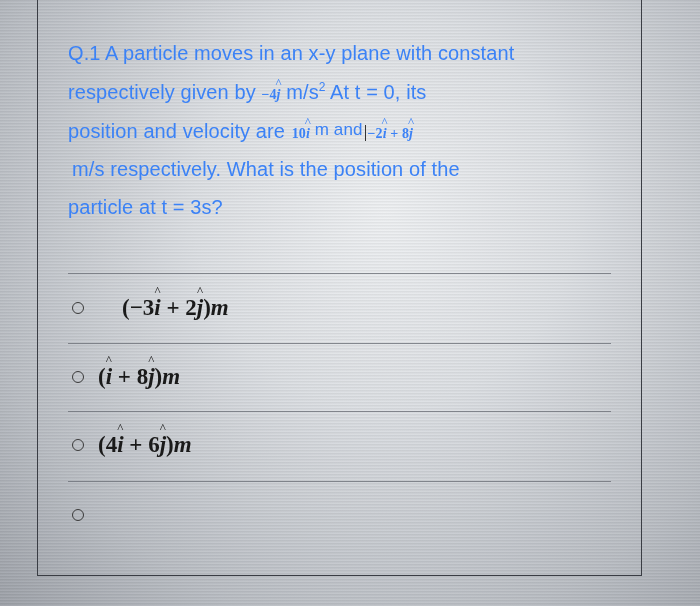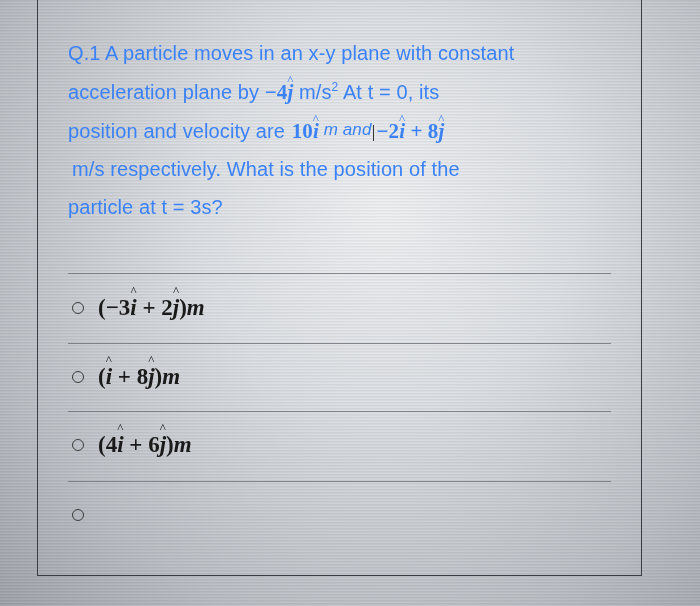--- a/index.html
+++ b/index.html
@@ -36,21 +36,21 @@
       font-size: 20px;
       line-height: 38.5px;
       color: #3b82f6;
       letter-spacing: 0.1px;
     }
     .qline { white-space: nowrap; height: 38.5px; }
     .math {
       font-family: "Liberation Serif", "DejaVu Serif", serif;
       font-style: italic;
       font-weight: bold;
-      font-size: 21px;
+      font-size: 14px;
     }
     .math .up { font-style: normal; }
     .hat {
       position: relative;
       display: inline-block;
     }
     .hat::after {
       content: "^";
       position: absolute;
       left: 50%;
@@ -106,36 +106,36 @@
 </head>
 <body>
 
 <div class="question-box"></div>
 
 <div class="question-text">
   <div class="qline">
     <span>Q.1 A particle moves in an x-y plane with constant</span>
   </div>
   <div class="qline">
-    <span>acceleration plane by </span><span class="math"><span class="up">−4</span><span class="hat">j</span></span><span> m/s</span><sup>2</sup><span> At t = 0, its</span>
+    <span>respectively given by </span><span class="math"><span class="up">−4</span><span class="hat">j</span></span><span> m/s</span><sup>2</sup><span> At t = 0, its</span>
   </div>
   <div class="qline">
-    <span>position and velocity are </span><span class="math" style="margin-left:1px;"><span class="up">10</span><span class="hat">i</span></span><span style="font-size:17px; vertical-align:3px;font-style:italic;"> m and</span><span class="cursor-ibeam"></span><span class="math"><span class="up">−2</span><span class="hat">i</span><span class="up"> + </span><span class="up">8</span><span class="hat">j</span></span>
+    <span>position and velocity are </span><span class="math" style="margin-left:1px;"><span class="up">10</span><span class="hat">i</span></span><span style="font-size:17px; vertical-align:3px;"> m and</span><span class="cursor-ibeam"></span><span class="math"><span class="up">−2</span><span class="hat">i</span><span class="up"> + </span><span class="up">8</span><span class="hat">j</span></span>
   </div>
   <div class="qline">
     <span style="margin-left:4px;">m/s respectively. What is the position of the</span>
   </div>
   <div class="qline">
     <span>particle at t = 3s?</span>
   </div>
 </div>
 
 <div class="divider" style="top:273px;"></div>
 
-<div class="option" style="top:288px;">
+<div class="option" style="top:288px;gap:24px;">
   <span class="radio"></span>
   <span class="option-label"><span>(</span><span>−3</span><span class="hat it">i</span><span> + </span><span>2</span><span class="hat it">j</span><span>)</span><span class="it">m</span></span>
 </div>
 
 <div class="divider" style="top:343px;"></div>
 
 <div class="option" style="top:357px;">
   <span class="radio"></span>
   <span class="option-label"><span>(</span><span></span><span class="hat it">i</span><span> + </span><span>8</span><span class="hat it">j</span><span>)</span><span class="it">m</span></span>
 </div>

